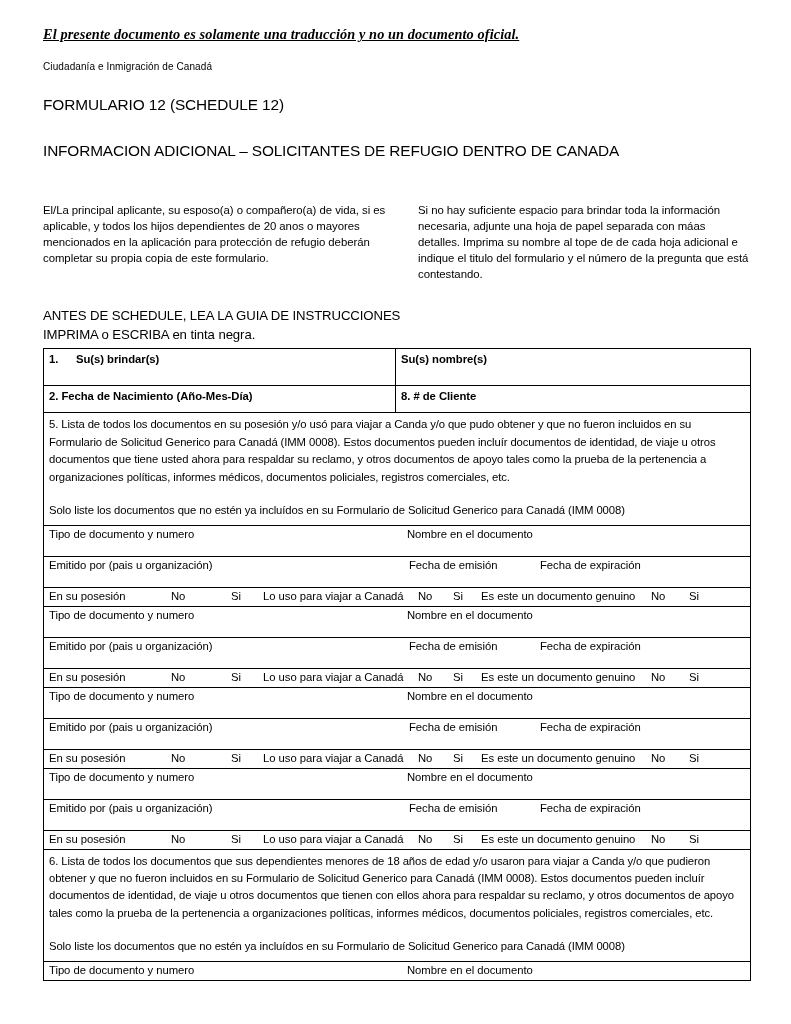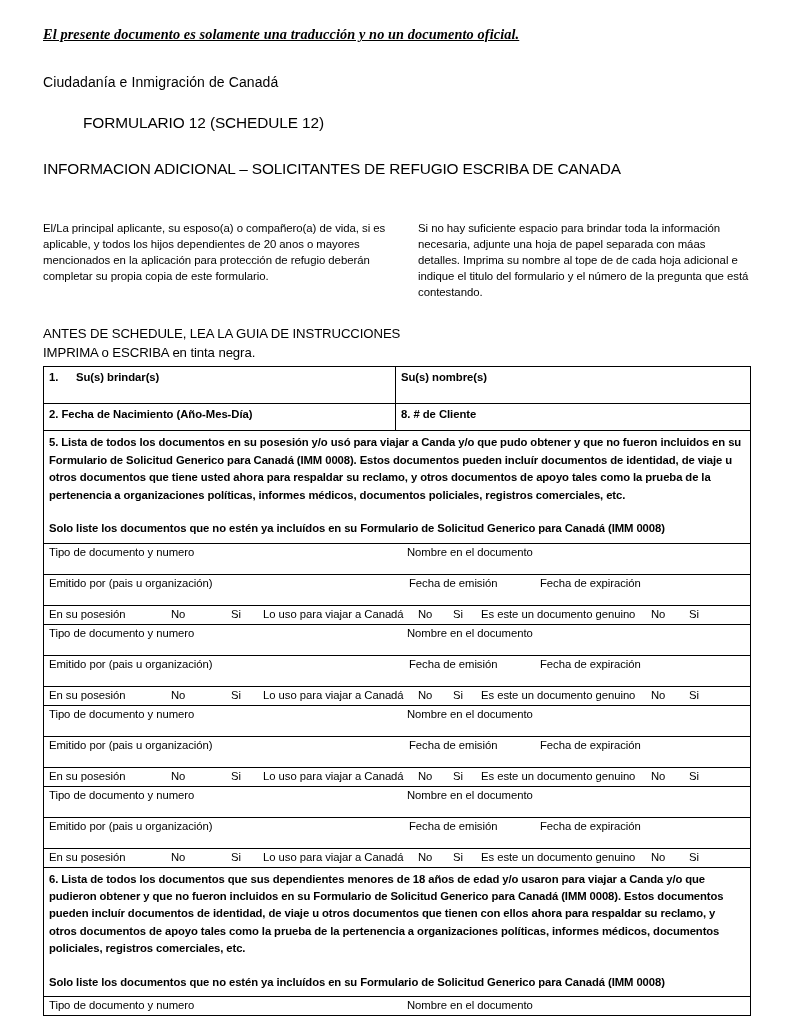--- a/index.html
+++ b/index.html
@@ -33,31 +33,30 @@
     font-style: italic;
     font-size: 14.3px;
     text-decoration: underline;
     letter-spacing: 0.1px;
     padding-top: 26px;
     white-space: nowrap;
   }
 
   
   .agency {
-    font-size: 14px;
-    margin-top: 31px;
+    font-size: 10px;
+    margin-top: 18px;
     letter-spacing: 0.1px;
   }
 
   
   .form-title {
     font-size: 15.4px;
     margin-top: 24px;
     letter-spacing: -0.1px;
-    margin-left: 40px;
   }
   .form-subtitle {
     font-size: 15.4px;
     margin-top: 28px;
     letter-spacing: -0.15px;
   }
 
   
   .intro {
     margin-top: 42px;
@@ -101,21 +100,21 @@
 
   td.h36 { height: 36px; }
   td.h26 { height: 26px; }
   td.h30 { height: 30px; }
   td.h18 { height: 18px; margin-top: 23px; }
 
   .num-indent { display: inline-block; width: 27px; }
 
   
   .para {
-    font-weight: bold;
+    font-weight: normal;
     font-size: 11.3px;
     line-height: 17.4px;
     padding: 3px 6px 5px 5px;
     letter-spacing: -0.1px;
   }
   .para p { margin: 0; }
   .para p + p { margin-top: 16px; }
 
   
   .rowline {
@@ -133,21 +132,21 @@
 
 <div class="page">
   <div class="inner">
 
     <div class="disclaimer">El presente documento es solamente una traducción y no un documento oficial.</div>
 
     <div class="agency">Ciudadanía e Inmigración de Canadá</div>
 
     <div class="form-title">FORMULARIO 12 (SCHEDULE 12)</div>
 
-    <div class="form-subtitle">INFORMACION ADICIONAL – SOLICITANTES DE REFUGIO ESCRIBA DE CANADA</div>
+    <div class="form-subtitle">INFORMACION ADICIONAL – SOLICITANTES DE REFUGIO DENTRO DE CANADA</div>
 
     <div class="intro">
       <div class="intro-col left">El/La principal aplicante, su esposo(a) o compañero(a) de vida, si es aplicable, y todos los hijos dependientes de 20 anos o mayores mencionados en la aplicación para protección de refugio deberán completar su propia copia de este formulario.</div>
       <div class="intro-col right">Si no hay suficiente espacio para brindar toda la información necesaria, adjunte una hoja de papel separada con máas detalles.  Imprima su nombre al tope de de cada hoja adicional e indique el titulo del formulario y el número de la pregunta que está contestando.</div>
     </div>
 
     <div class="before">
       <div>ANTES DE SCHEDULE, LEA LA GUIA DE INSTRUCCIONES</div>
       <div>IMPRIMA o ESCRIBA en tinta negra.</div>
     </div>

